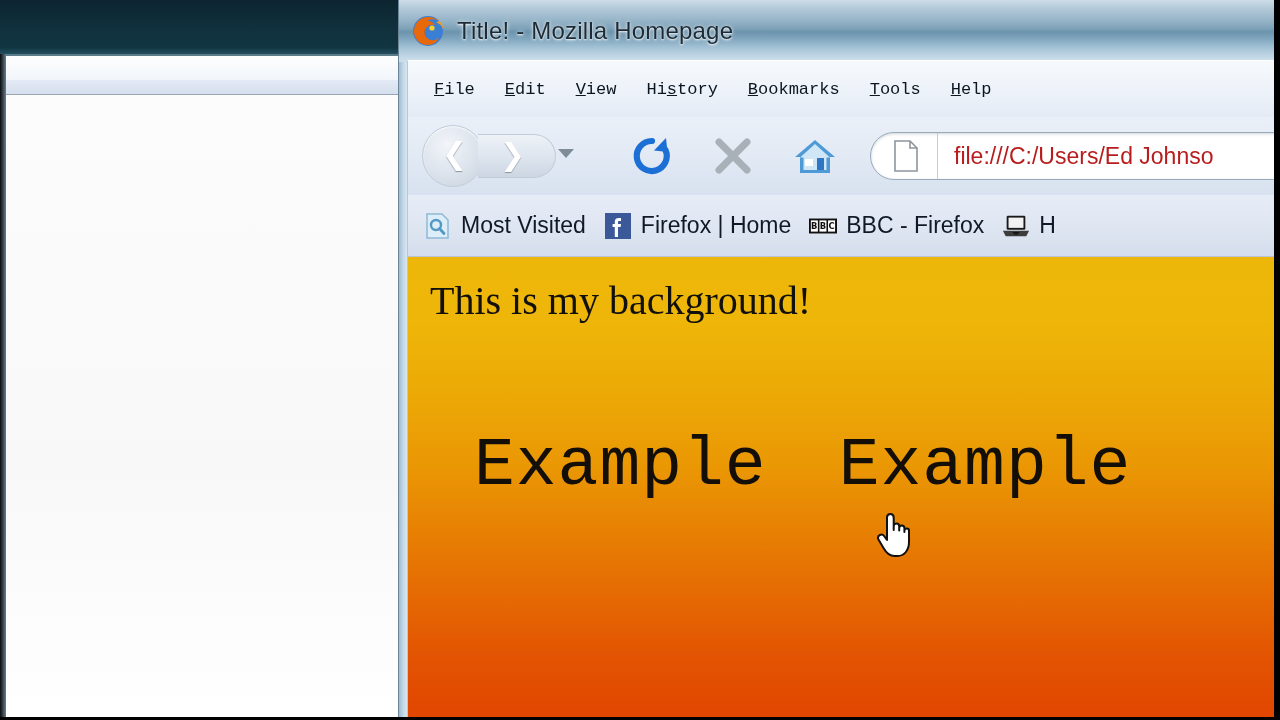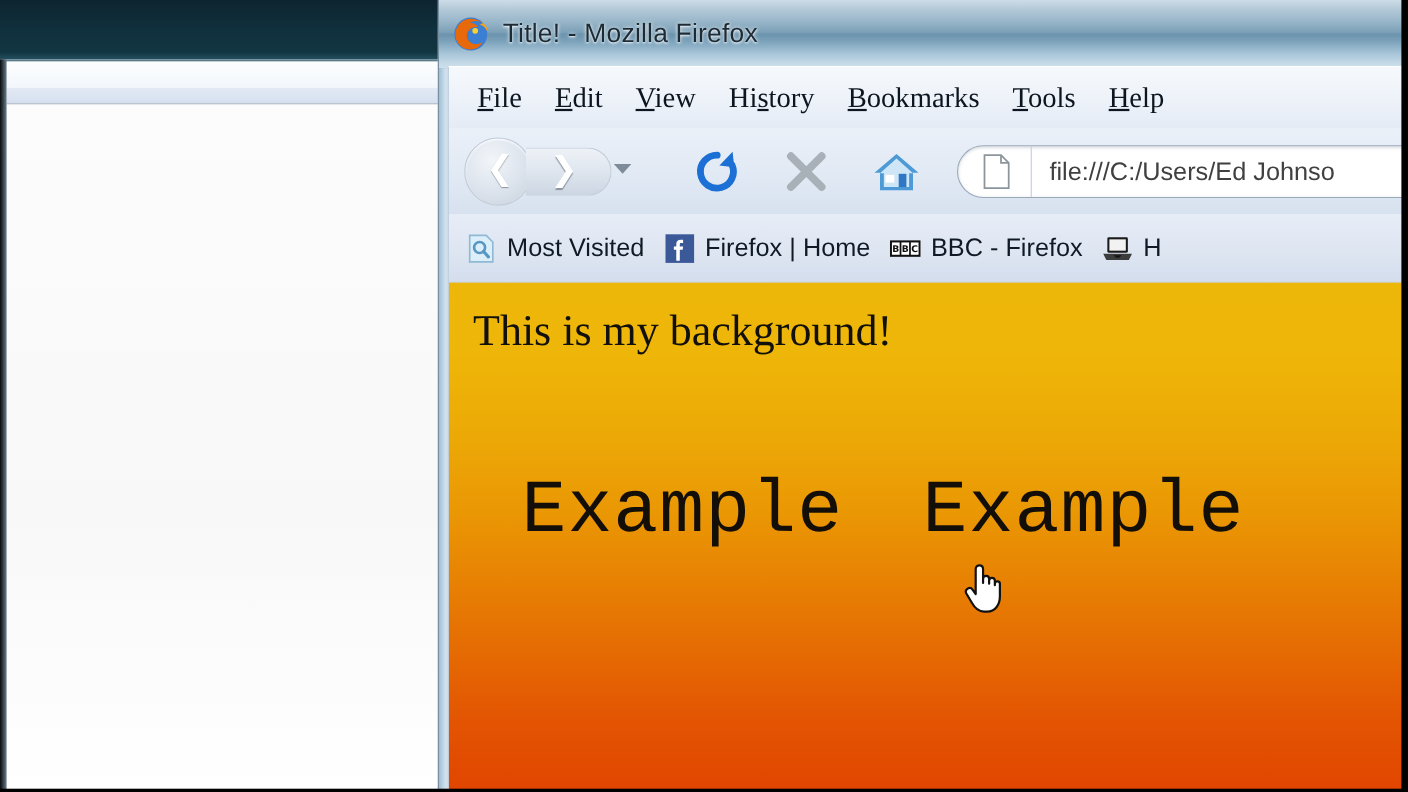--- a/index.html
+++ b/index.html
@@ -152,22 +152,22 @@
   #menubar {
     position: relative;
     height: 56px;
     background: linear-gradient(180deg, #f6f9fc 0%, #edf2f9 55%, #e4ebf5 100%);
     display: flex;
     align-items: center;
     padding-left: 26px;
     box-sizing: border-box;
   }
   .menu-item {
-    font-family: Liberation Serif, serif;
-    font-size: 26px;
+    font-family: Liberation Mono, monospace;
+    font-size: 17px;
     color: #0d1620;
     margin-right: 30px;
     white-space: nowrap;
     cursor: default;
     line-height: 1;
   }
   .menu-item .acc {
     text-decoration: underline;
   }
 
@@ -276,21 +276,21 @@
     width: 1px;
     height: 46px;
     background: #c4cedb;
     margin-left: 18px;
   }
   #urlbar-text {
     flex: 1 1 auto;
     margin-left: 16px;
     font-family: "Liberation Sans", sans-serif;
     font-size: 23px;
-    color: #404040;
+    color: #b91c1c;
     white-space: nowrap;
     overflow: hidden;
   }
 
   
   #bookmarkbar {
     position: relative;
     height: 62px;
     background: linear-gradient(180deg, #e7edf7 0%, #dde5f1 60%, #d4dded 100%);
     border-bottom: 1px solid #b9c5d4;
@@ -412,21 +412,21 @@
       <div id="titlebar-sheen"></div>
 
       <svg id="ff-logo" viewBox="0 0 34 34">
         <circle cx="17" cy="17" r="15" fill="#3b7fd4"></circle>
         <path d="M17 3 C9 3 3 9.5 3 17.5 C3 25 9 31 17 31 C22 31 26 28 28 24 C24 27 19 27 16 24 C13 21 13 17 15 14 C17 11 21 10 24 11 C22 8 19 6.5 16 7 C19 4.5 24 4.5 28 7 C25 4.5 21 3 17 3 Z" fill="#e8690a"></path>
         <path d="M28 7 C31 9 32.5 12 32 15 C31 11.5 28 9 25 8.5 Z" fill="#f7a01c"></path>
         <path d="M15 14 C13 17 13 21 16 24 C13.5 22 12.5 18 14 15 Z" fill="#c8500a"></path>
         <circle cx="21" cy="14" r="2.6" fill="#fbd02a"></circle>
       </svg>
 
-      <div id="window-title">Title! - Mozilla Firefox</div>
+      <div id="window-title">Title! - Mozilla Homepage</div>
     </div>
 
     <div id="ff-leftstrip"></div>
 
     <div id="chrome">
 
       <div id="menubar">
         <div class="menu-item"><span class="acc">F</span>ile</div>
         <div class="menu-item"><span class="acc">E</span>dit</div>
         <div class="menu-item"><span class="acc">V</span>iew</div>

